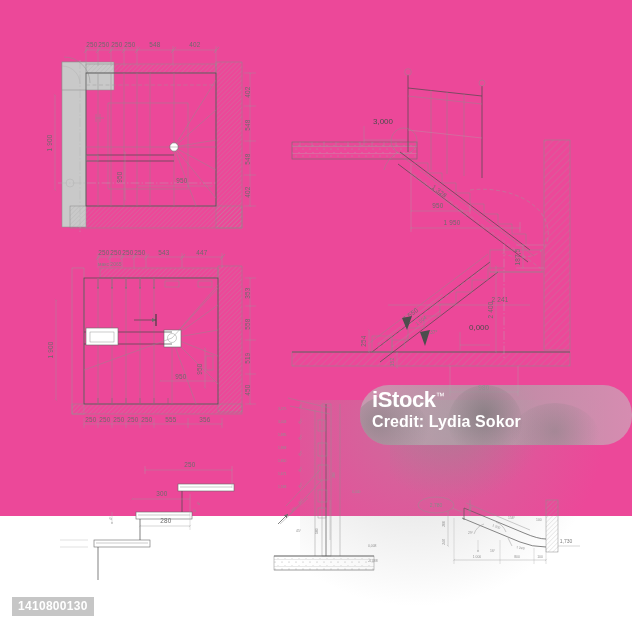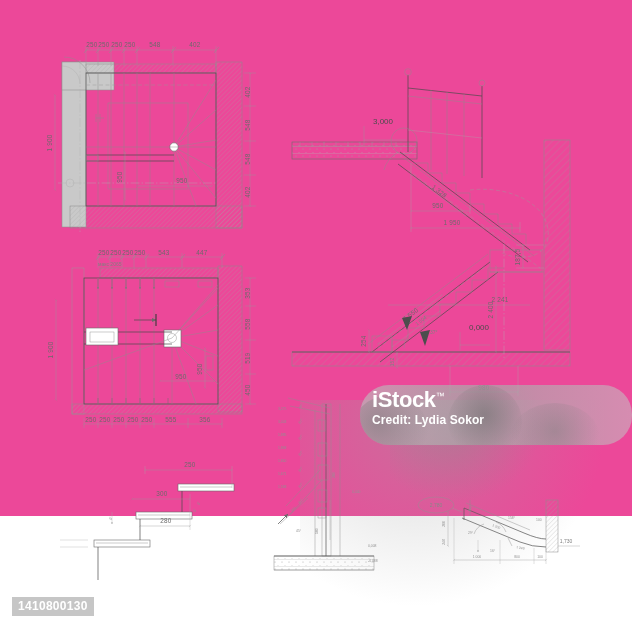--- a/index.html
+++ b/index.html
@@ -29,21 +29,21 @@
       linear-gradient(90deg,rgba(190,190,190,.62),rgba(168,168,168,.70) 45%,rgba(196,196,196,.55));}
   #wm .blob1{position:absolute;left:-10px;top:10px;width:80px;height:80px;border-radius:50%;
       background:radial-gradient(circle at 35% 35%,rgba(120,120,120,.55),rgba(140,140,140,0) 70%);}
   #wm .blob2{position:absolute;left:88px;top:0px;width:74px;height:74px;border-radius:50%;
       background:radial-gradient(circle at 50% 40%,rgba(110,110,110,.55),rgba(140,140,140,0) 72%);}
   #wm .blob3{position:absolute;left:150px;top:18px;width:90px;height:70px;border-radius:50%;
       background:radial-gradient(circle at 50% 40%,rgba(125,125,125,.45),rgba(150,150,150,0) 72%);}
   #wm-top{position:absolute;left:12px;top:2px;color:#ffffff;font-size:22px;font-weight:bold;
       font-family:"Liberation Sans",sans-serif;letter-spacing:-.4px;}
   #wm-top sup{font-size:9px;vertical-align:super;font-weight:normal;}
-  #wm-credit{position:absolute;left:12px;top:28px;color:#ffffff;font-size:12px;font-weight:bold;
+  #wm-credit{position:absolute;left:12px;top:28px;color:#ffffff;font-size:16px;font-weight:bold;
       font-family:"Liberation Sans",sans-serif;letter-spacing:.1px;}
 
   
   #haze{position:absolute;left:300px;top:400px;width:332px;height:232px;pointer-events:none;
      background:radial-gradient(ellipse at 35% 10%,rgba(160,160,160,.40),rgba(255,255,255,0) 62%);}
   #haze2{position:absolute;left:390px;top:388px;width:160px;height:120px;pointer-events:none;
      background:radial-gradient(ellipse at 40% 30%,rgba(140,140,140,.45),rgba(255,255,255,0) 65%);}
 
   
   #idchip{position:absolute;left:12px;top:597px;background:#c6c6c6;color:#ffffff;

